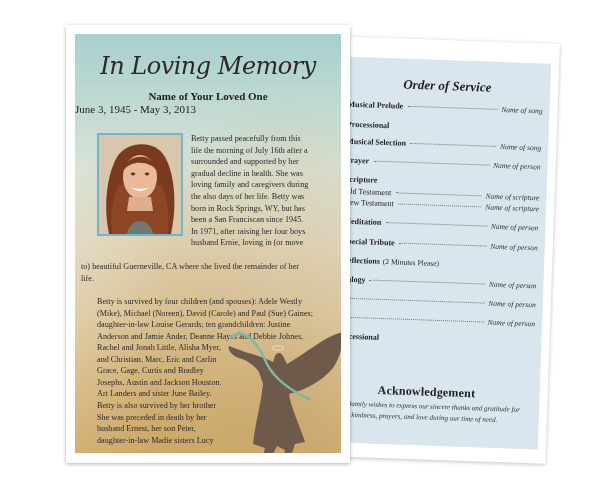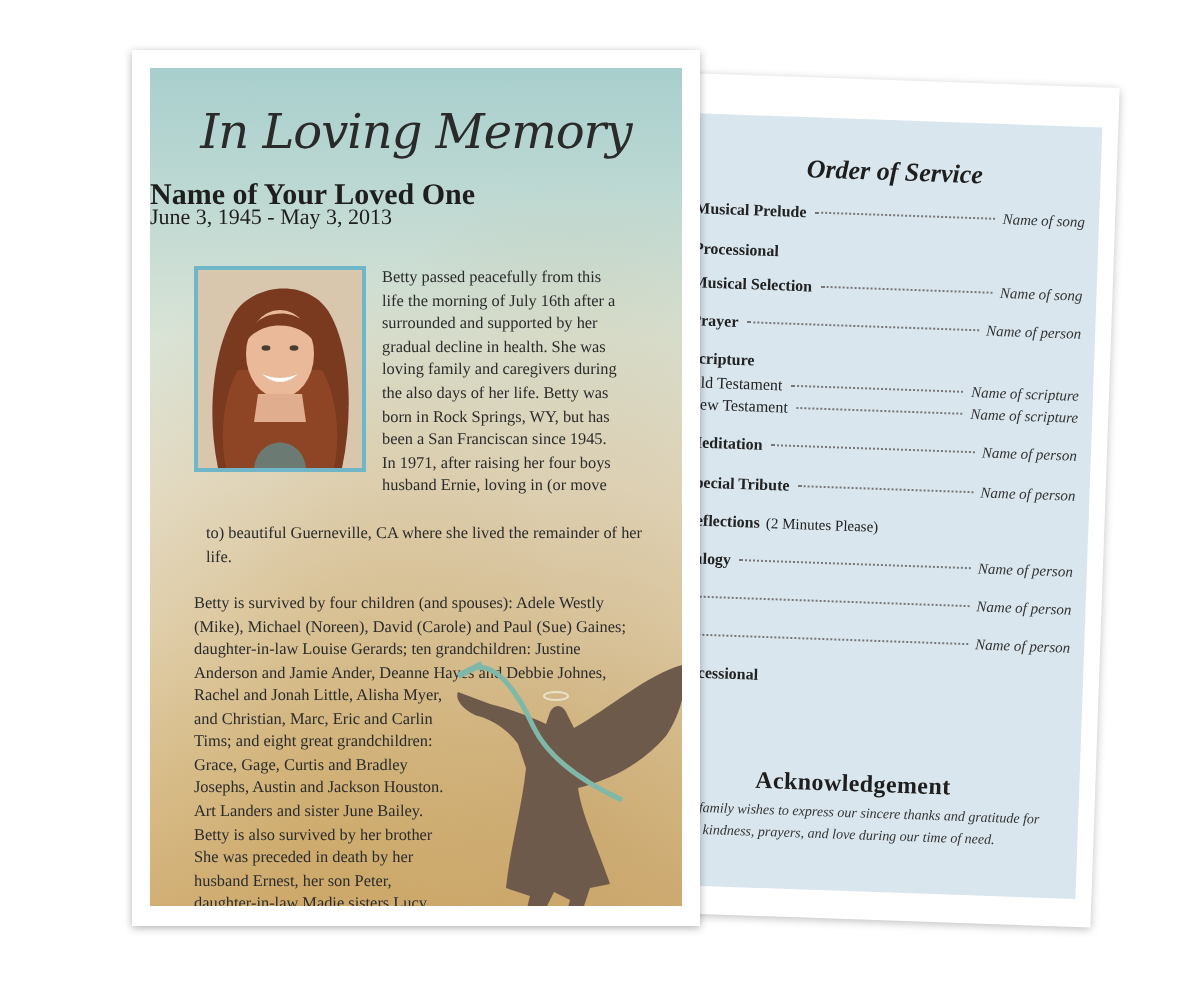--- a/index.html
+++ b/index.html
@@ -52,22 +52,22 @@
       radial-gradient(ellipse at 80% 90%, rgba(190,150,85,0.5), rgba(190,150,85,0) 60%),
       linear-gradient(180deg, #a8cfcd 0%, #bcd8d2 14%, #d9e3d6 32%, #e6e1cf 50%, #e5d8bb 68%, #dcc597 86%, #d4b47e 100%);
     padding-left: 44px;
   }
   .script-title {
     position: absolute; left: 0; right: 0; top: 18px; text-align: center;
     font-family: "DejaVu Serif", serif; font-style: italic; font-size: 24px; color: #2a2a2a;
     letter-spacing: -0.5px;
   }
   .deceased-name {
-    position: absolute; left: 0; right: 0; top: 56px; 
-    font-weight: bold; font-size: 15px; color: #1e1e1e;
+    position: absolute; left: 0; right: 0; top: 56px; text-align: center;
+    font-weight: bold; font-size: 11px; color: #1e1e1e;
   }
   .dates {
     position: absolute; left: 0; right: 0; top: 69px; text-align: left;
     font-size: 11px; color: #1e1e1e;
   }
   .photo {
     position: absolute; left: 22px; top: 99px; width: 86px; height: 103px;
     border: 2px solid #6fb7c8; box-sizing: border-box; overflow: hidden;
     background: #cdb9a0;
   }
@@ -178,34 +178,33 @@
         <div>life the morning of July 16th after a</div>
         <div>surrounded and supported by her</div>
         <div>gradual decline in health.  She was</div>
         <div>loving family and caregivers during</div>
         <div>the also days of her life.  Betty was</div>
         <div>born in Rock Springs, WY, but has</div>
         <div>been a San Franciscan since 1945.</div>
         <div>In 1971, after raising her four boys</div>
         <div>husband Ernie, loving in (or move</div>
       </div>
-    <div class="bio" id="bio-full" style="left:28px; top:227px; width:250px;">
+    <div class="bio" id="bio-full" style="left:6px; top:227px; width:250px;">
         <div>to) beautiful Guerneville, CA where she lived the remainder of her</div>
         <div>life.</div>
       </div>
     <div class="bio" id="surv-full" style="left:22px; top:262px; width:255px;">
         <div>Betty is survived by four children (and spouses): Adele Westly</div>
         <div>(Mike), Michael (Noreen), David (Carole) and Paul (Sue) Gaines;</div>
         <div>daughter-in-law Louise Gerards;  ten grandchildren: Justine</div>
         <div>Anderson and Jamie Ander, Deanne Hayes and Debbie Johnes,</div>
       </div>
     <div class="bio" id="surv-left" style="left:22px; top:308px; width:160px;">
         <div>Rachel and Jonah Little, Alisha Myer,</div>
         <div>and Christian, Marc, Eric and Carlin</div>
-        <div>Tims;  and eight great grandchildren:</div>
         <div>Grace, Gage, Curtis and Bradley</div>
         <div>Josephs, Austin and Jackson Houston.</div>
         <div>Art Landers and sister June Bailey.</div>
         <div>Betty is also survived by her brother</div>
         <div>She was preceded in death by her</div>
         <div>husband Ernest, her son Peter,</div>
         <div>daughter-in-law Madie sisters Lucy</div>
       </div>
 
     <svg class="angel" viewBox="0 0 118 135">

